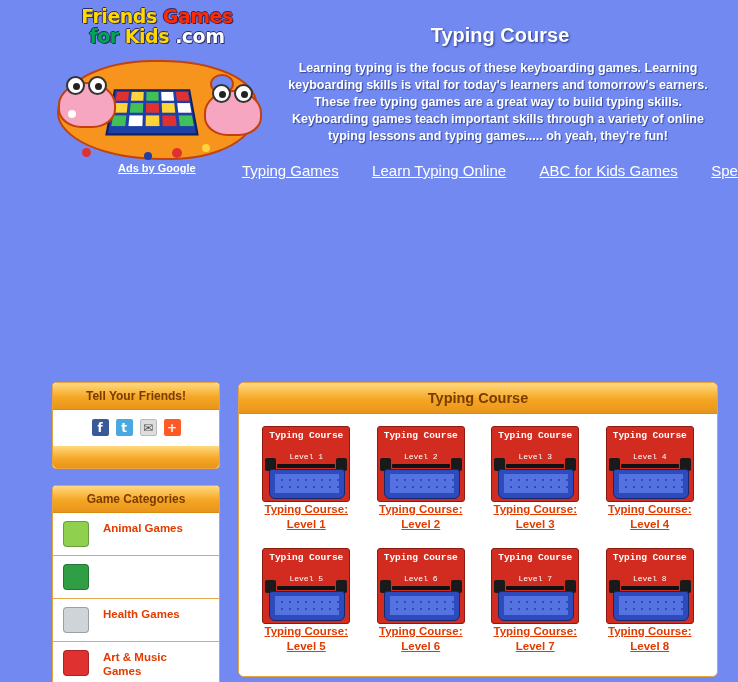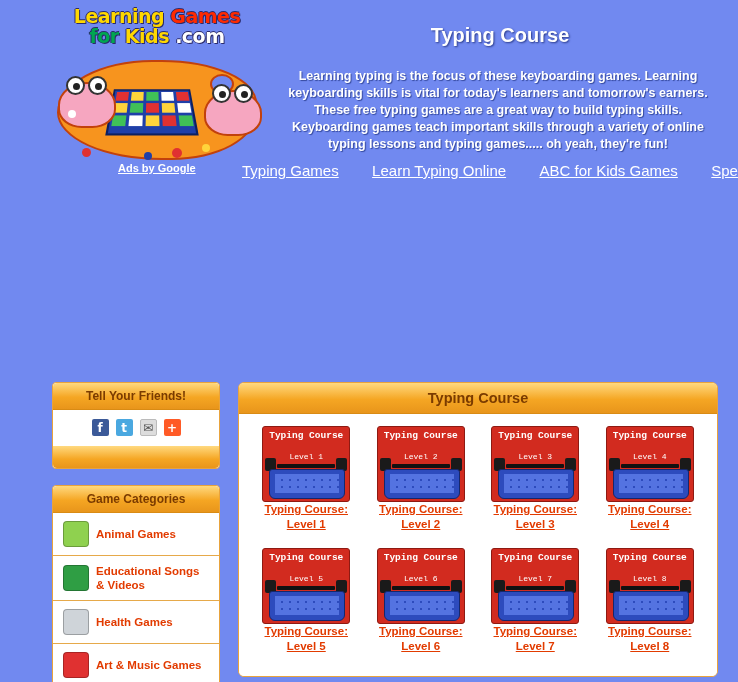--- a/index.html
+++ b/index.html
@@ -112,21 +112,21 @@
     width: 440px;
     text-align: center;
     color: #ffffff;
     font-size: 20px;
     font-weight: bold;
     text-shadow: 1px 1px 2px #2a3a8a;
   }
   .head-desc {
     position: absolute;
     left: 278px;
-    top: 68px;
+    top: 60px;
     width: 440px;
     text-align: center;
     color: #ffffff;
     font-size: 12.5px;
     font-weight: bold;
     line-height: 17px;
     text-shadow: 1px 1px 1px #33479c;
   }
 
   
@@ -210,22 +210,22 @@
     font-family: "DejaVu Sans", sans-serif;
   }
   .sq.fb { background:#3b5998; }
   .sq.tw { background:#4aa8e0; }
   .sq.ml { background:#ddd; color:#555; border:1px solid #bbb; }
   .sq.pl { background:#ff5a26; }
 
   .cat-list { background:#ffffff; }
   .cat-item {
     display: flex;
-    align-items: center;
-    gap: 7px;
+    align-items: flex-start;
+    gap: 14px;
     padding: 8px 14px 8px 10px;
     border-bottom: 1px solid #e6a94a;
     min-height: 41px;
   }
   .cat-item:last-child { border-bottom: none; }
   .cat-icon {
     width: 26px; height: 26px;
     flex: 0 0 26px;
     border-radius: 4px;
     position: relative;
@@ -344,21 +344,21 @@
   }
 </style>
 </head>
 <body>
 
 <div class="header">
 
   <div class="logo-wrap">
     <div class="logo-title">
       <div>
-        <span class="l1">Learning</span>
+        <span class="l1">Friends</span>
         <span class="l2">Games</span>
       </div>
       <div>
         <span class="l3">for</span>
         <span class="l4">Kids</span>
         <span class="l6">.com</span>
       </div>
     </div>
     <div class="logo-art">
       <div class="palette"></div>
@@ -429,21 +429,20 @@
       <div class="panel-head">Game Categories</div>
       <div class="cat-list">
 
         <div class="cat-item">
           <span class="cat-icon" style="background:#8fd14f;"></span>
           <span class="cat-label">Animal Games</span>
         </div>
 
         <div class="cat-item">
           <span class="cat-icon" style="background:#2f9e44;"></span>
-          <span class="cat-label">Educational Songs &amp; Videos</span>
         </div>
 
         <div class="cat-item">
           <span class="cat-icon" style="background:#cfd4d9;"></span>
           <span class="cat-label">Health Games</span>
         </div>
 
         <div class="cat-item">
           <span class="cat-icon" style="background:#e03131;"></span>
           <span class="cat-label">Art &amp; Music Games</span>

